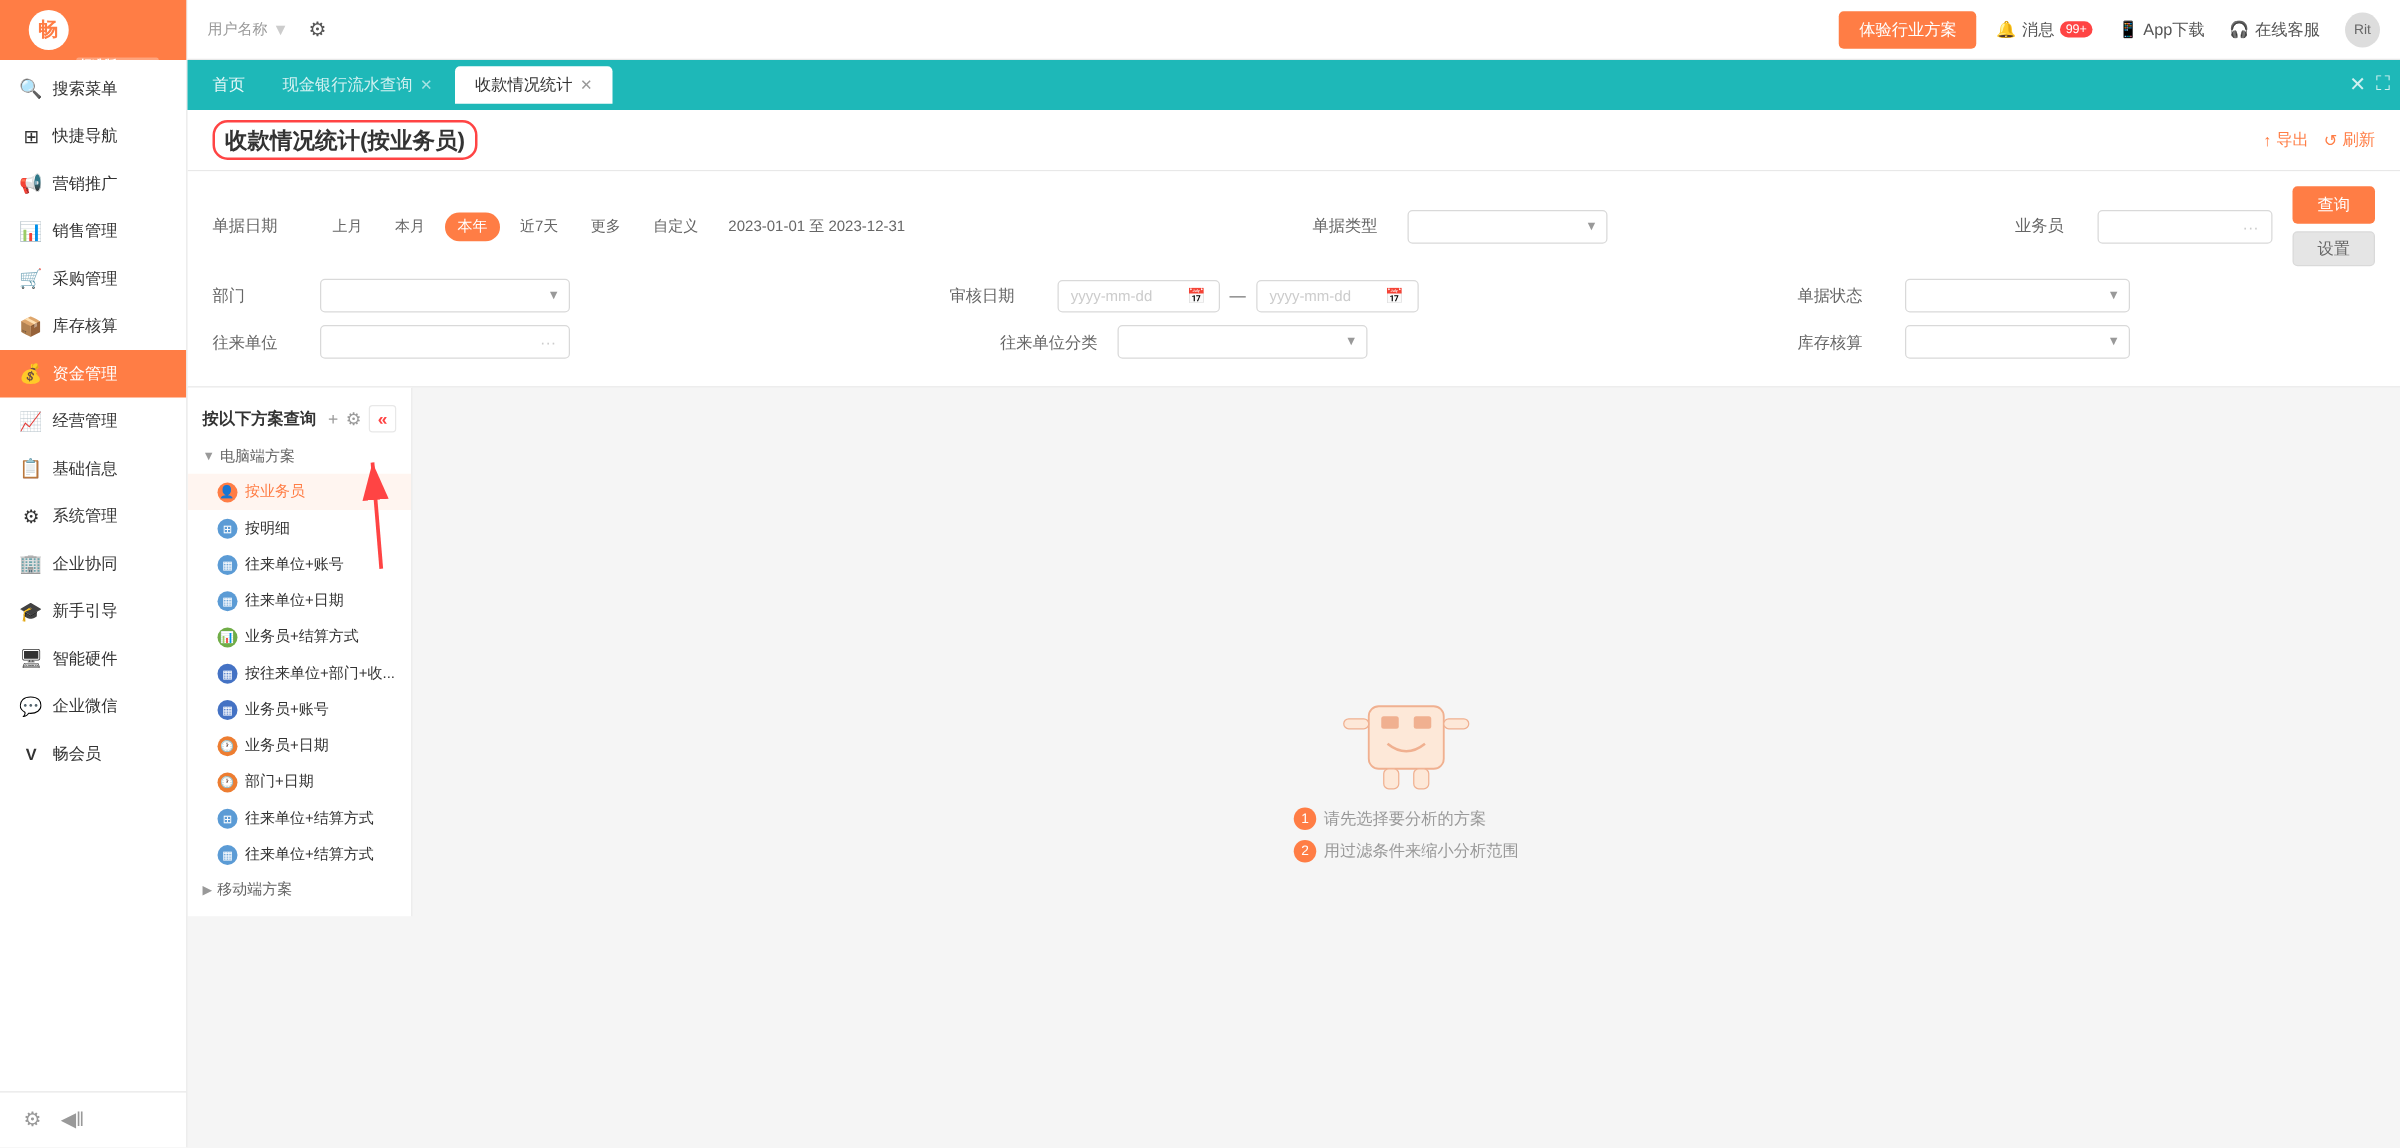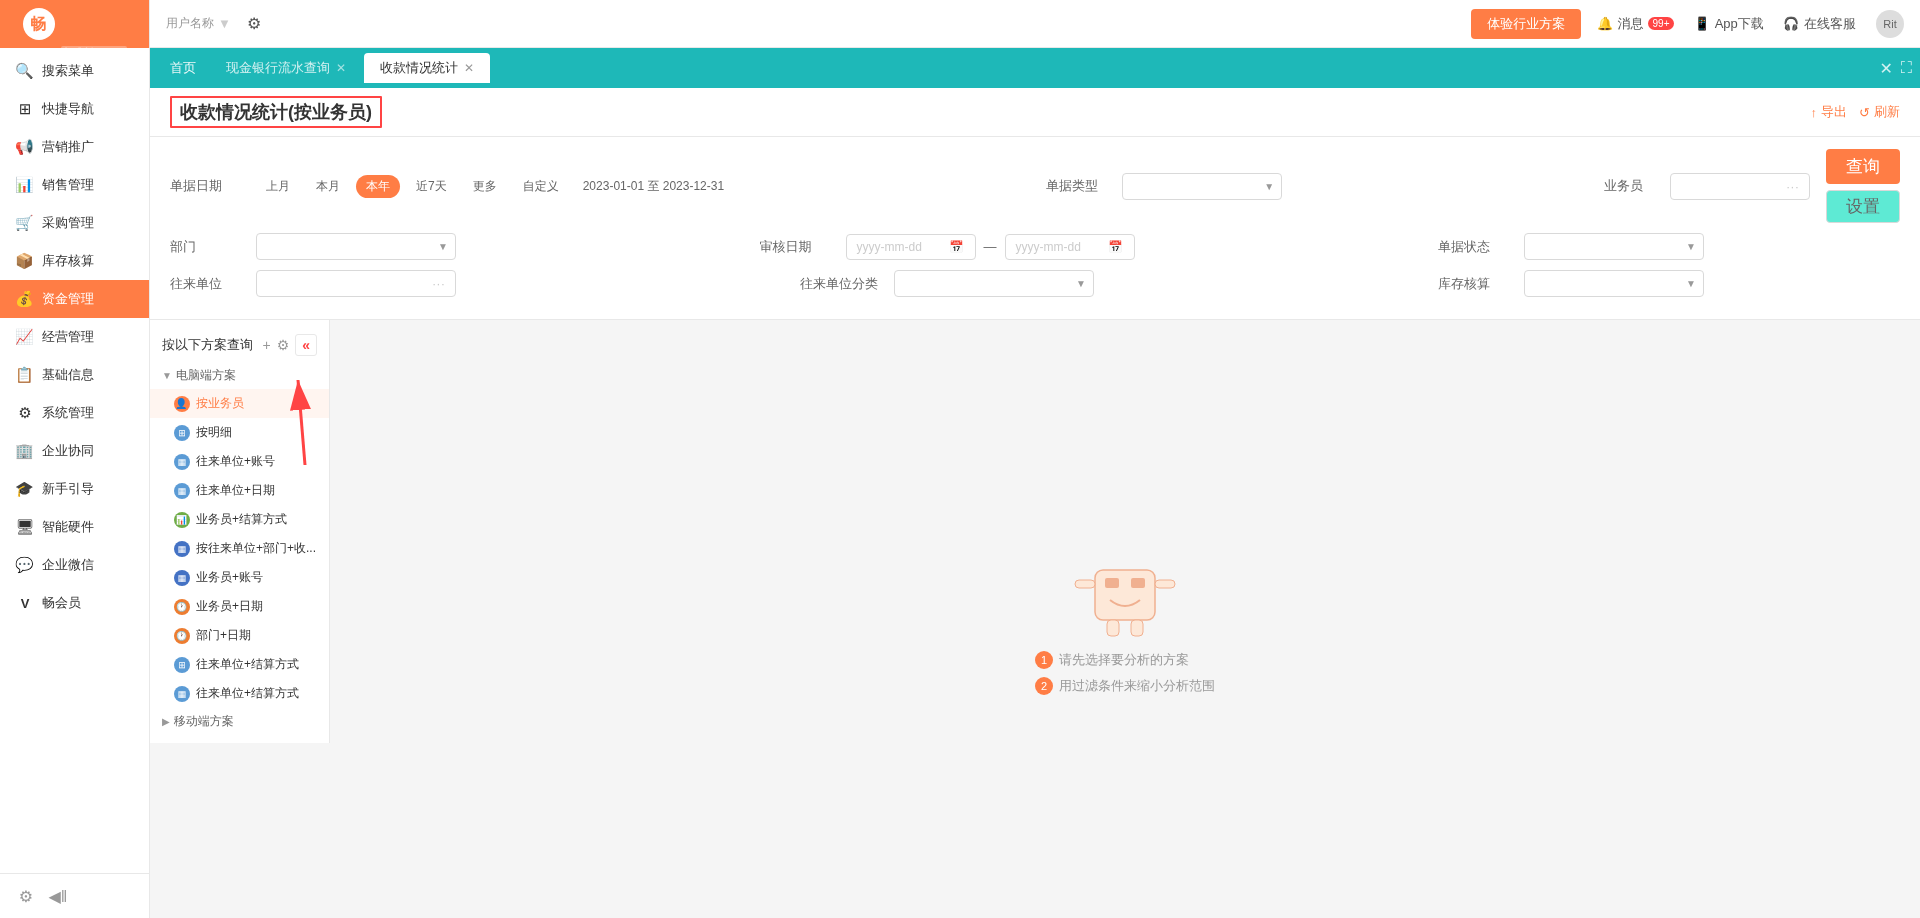--- a/index.html
+++ b/index.html
@@ -41,48 +41,48 @@
     .tab-close { color: rgba(255,255,255,0.6); font-size: 12px; cursor: pointer; }
     .tab.active .tab-close { color: #999; }
     .tabs-right { margin-left: auto; display: flex; gap: 8px; }
     .tab-window-btn { color: rgba(255,255,255,0.8); cursor: pointer; font-size: 16px; }
 
     
     .page-content { flex: 1; display: flex; flex-direction: column; overflow: hidden; }
 
     
     .page-header { background: #fff; padding: 8px 20px; display: flex; align-items: center; border-bottom: 1px solid #e8e8e8; }
-    .page-title { font-size: 18px; font-weight: bold; color: #333; border: 2px solid #ff4444; padding: 2px 8px; border-radius: 1px; }
+    .page-title { font-size: 18px; font-weight: bold; color: #333; border: 2px solid #ff4444; padding: 2px 8px; border-radius: 12px; }
     .page-header-right { margin-left: auto; display: flex; gap: 12px; }
     .export-btn { display: flex; align-items: center; gap: 4px; color: #ff7d45; cursor: pointer; font-size: 13px; }
     .refresh-btn { display: flex; align-items: center; gap: 4px; color: #ff7d45; cursor: pointer; font-size: 13px; }
 
     
     .filter-area { background: #fff; padding: 12px 20px; border-bottom: 1px solid #e8e8e8; }
     .filter-row { display: flex; align-items: center; gap: 16px; margin-bottom: 10px; }
     .filter-label { color: #666; font-size: 13px; white-space: nowrap; min-width: 70px; }
     .filter-date-group { display: flex; align-items: center; gap: 6px; }
     .date-tab { padding: 3px 10px; font-size: 12px; border-radius: 3px; cursor: pointer; color: #666; }
     .date-tab.active { background: #ff7d45; color: white; border-radius: 12px; }
     .date-range { font-size: 12px; color: #666; margin-left: 8px; }
     .filter-select { border: 1px solid #d9d9d9; border-radius: 4px; padding: 5px 28px 5px 10px; font-size: 13px; color: #333; background: #fff; min-width: 160px; appearance: none; cursor: pointer; position: relative; }
     .select-wrapper { position: relative; display: inline-flex; align-items: center; }
     .select-wrapper::after { content: '▼'; position: absolute; right: 8px; color: #999; font-size: 10px; pointer-events: none; }
     .date-separator { color: #666; margin: 0 4px; }
     .filter-actions { display: flex; flex-direction: column; gap: 6px; margin-left: auto; }
-    .query-btn { background: #ff7d45; color: white; border: none; border-radius: 4px; padding: 6px 20px; cursor: pointer; font-size: 17px; }
-    .settings-filter-btn { background: #5eead4; color: #666; border: 1px solid #d9d9d9; border-radius: 4px; padding: 4px 16px; cursor: pointer; font-size: 17px; }
+    .query-btn { background: #ff7d45; color: white; border: none; border-radius: 4px; padding: 6px 20px; cursor: pointer; font-size: 13px; }
+    .settings-filter-btn { background: #e5e5e5; color: #666; border: 1px solid #d9d9d9; border-radius: 4px; padding: 4px 16px; cursor: pointer; font-size: 13px; }
 
     
     .content-split { display: flex; flex: 1; overflow: hidden; }
 
     
     .left-panel { width: 180px; border-right: 1px solid #e8e8e8; background: #fff; padding: 8px 0; overflow-y: auto; flex-shrink: 0; }
     .panel-header { display: flex; align-items: center; justify-content: space-between; padding: 6px 12px; font-size: 13px; color: #333; }
-    .panel-header-text { font-weight: 400; }
+    .panel-header-text { font-weight: 700; }
     .panel-header-icons { display: flex; gap: 6px; align-items: center; }
     .panel-icon { cursor: pointer; color: #999; font-size: 14px; }
     .panel-arrow { font-size: 14px; color: #ff4444; font-weight: bold; cursor: pointer; background: #fff; border: 1px solid #e8e8e8; border-radius: 3px; padding: 2px 6px; }
     .scheme-group { padding: 0 0; }
     .scheme-title { display: flex; align-items: center; gap: 4px; padding: 5px 12px; font-size: 12px; color: #666; cursor: pointer; }
     .scheme-arrow { font-size: 10px; color: #999; }
     .scheme-item { display: flex; align-items: center; gap: 6px; padding: 6px 12px 6px 24px; font-size: 12px; color: #333; cursor: pointer; }
     .scheme-item.active { color: #ff7d45; background: #fff5f0; }
     .scheme-item-icon { width: 16px; height: 16px; border-radius: 50%; display: flex; align-items: center; justify-content: center; font-size: 10px; flex-shrink: 0; }
     .icon-orange { background: #ff7d45; color: white; }

